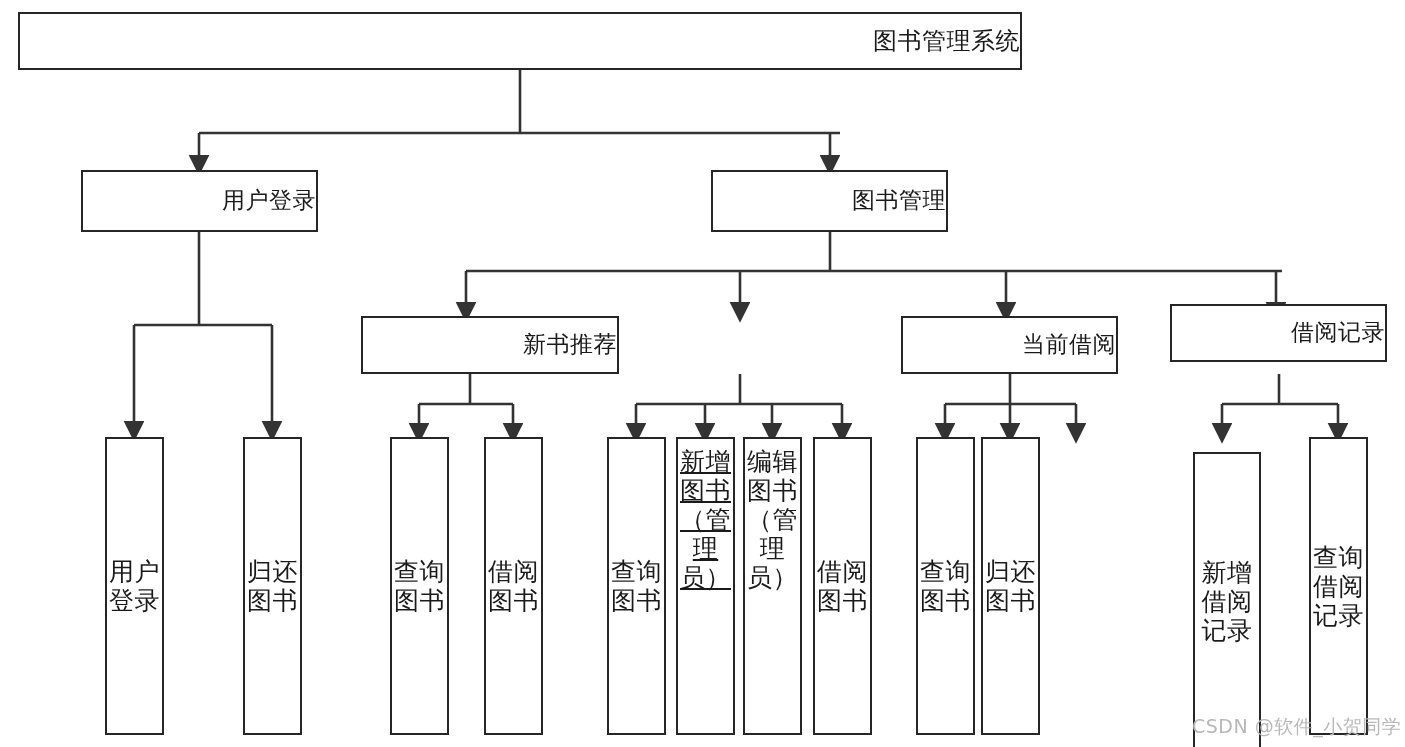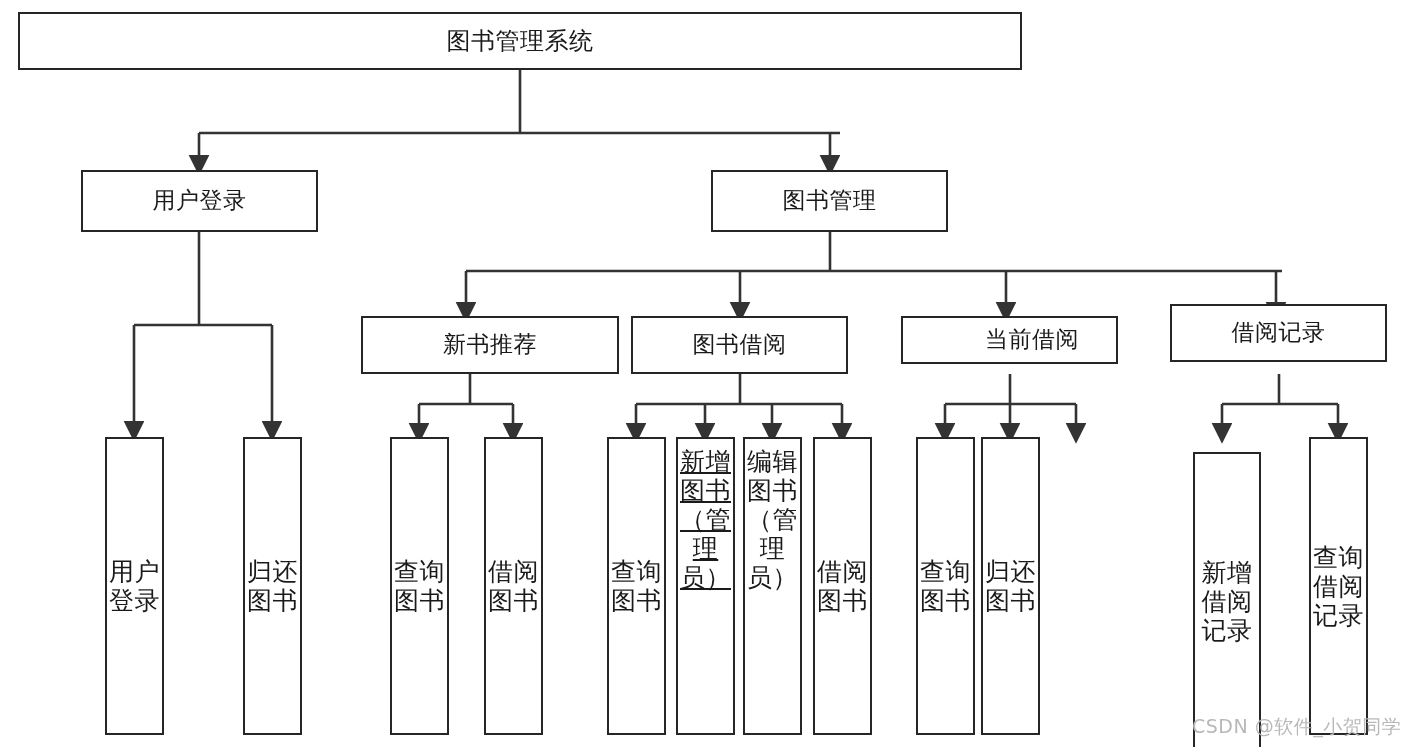--- a/index.html
+++ b/index.html
@@ -26,21 +26,21 @@
     height: 747px;
     pointer-events: none;
   }
   .node {
     position: absolute;
     box-sizing: border-box;
     border: 2px solid #262626;
     background: #ffffff;
     display: flex;
     align-items: center;
-    justify-content: center;
+    justify-content: flex-end;
     color: #1a1a1a;
   }
   .node .label {
     display: block;
     text-align: center;
     line-height: 1.02;
     letter-spacing: 0.5px;
   }
   
   .node.horiz .label {
@@ -139,24 +139,21 @@
   <div class="node horiz" style="left:81px; top:170px; width:237px; height:62px;">
     <span class="label">用户登录</span>
   </div>
   <div class="node horiz" style="left:711px; top:170px; width:237px; height:62px;">
     <span class="label">图书管理</span>
   </div>
 
   <div class="node horiz" style="left:361px; top:316px; width:258px; height:58px;">
     <span class="label">新书推荐</span>
   </div>
-  <div class="node horiz" style="left:631px; top:316px; width:217px; height:58px;">
-    <span class="label">图书借阅</span>
-  </div>
-  <div class="node horiz" style="left:901px; top:316px; width:217px; height:48px;padding-left:45px;">
+  <div class="node horiz" style="left:901px; top:316px; width:217px; height:58px;padding-left:45px;">
     <span class="label">当前借阅</span>
   </div>
   <div class="node horiz" style="left:1170px; top:304px; width:217px; height:58px;">
     <span class="label">借阅记录</span>
   </div>
 
   <div class="node leaf centered" style="left:105px; top:437px; width:59px; height:298px;">
     <span class="label">用户登录</span>
   </div>
   <div class="node leaf centered" style="left:243px; top:437px; width:59px; height:298px;">

